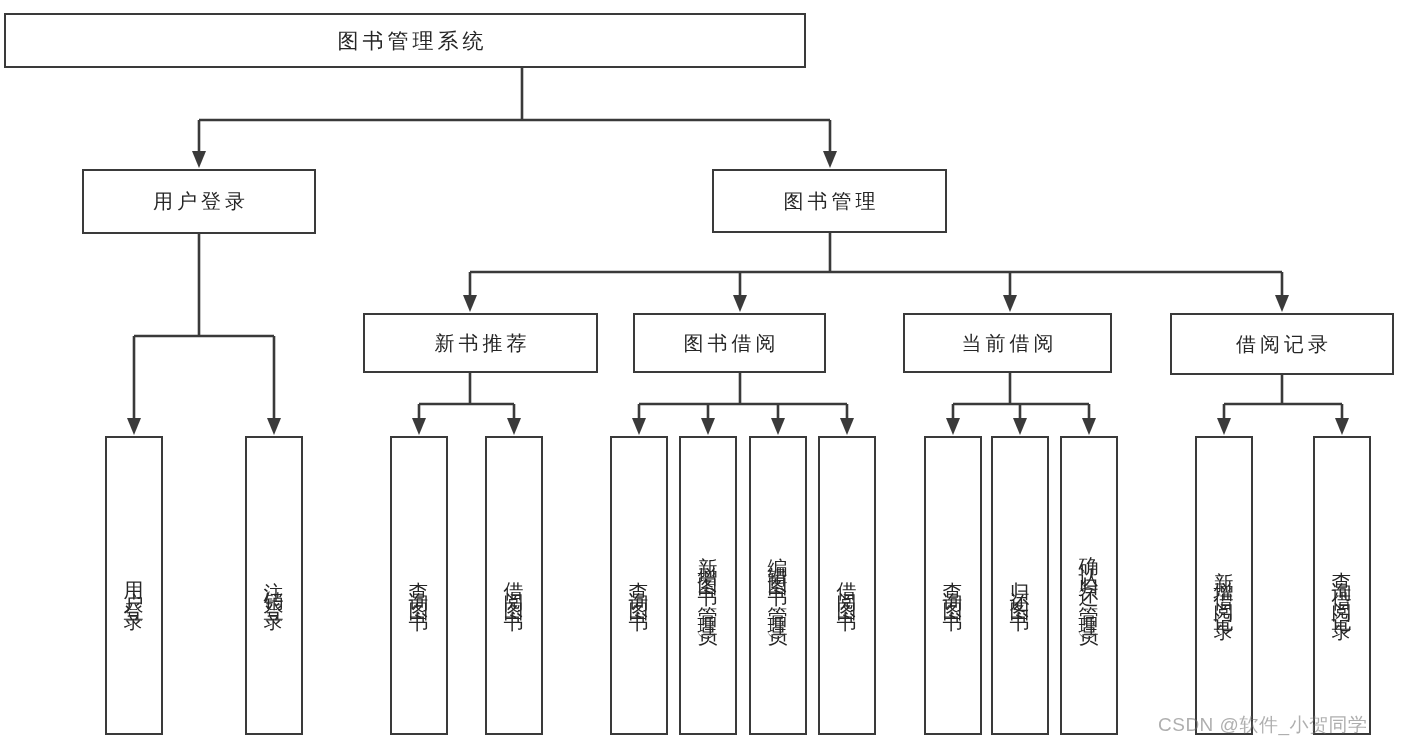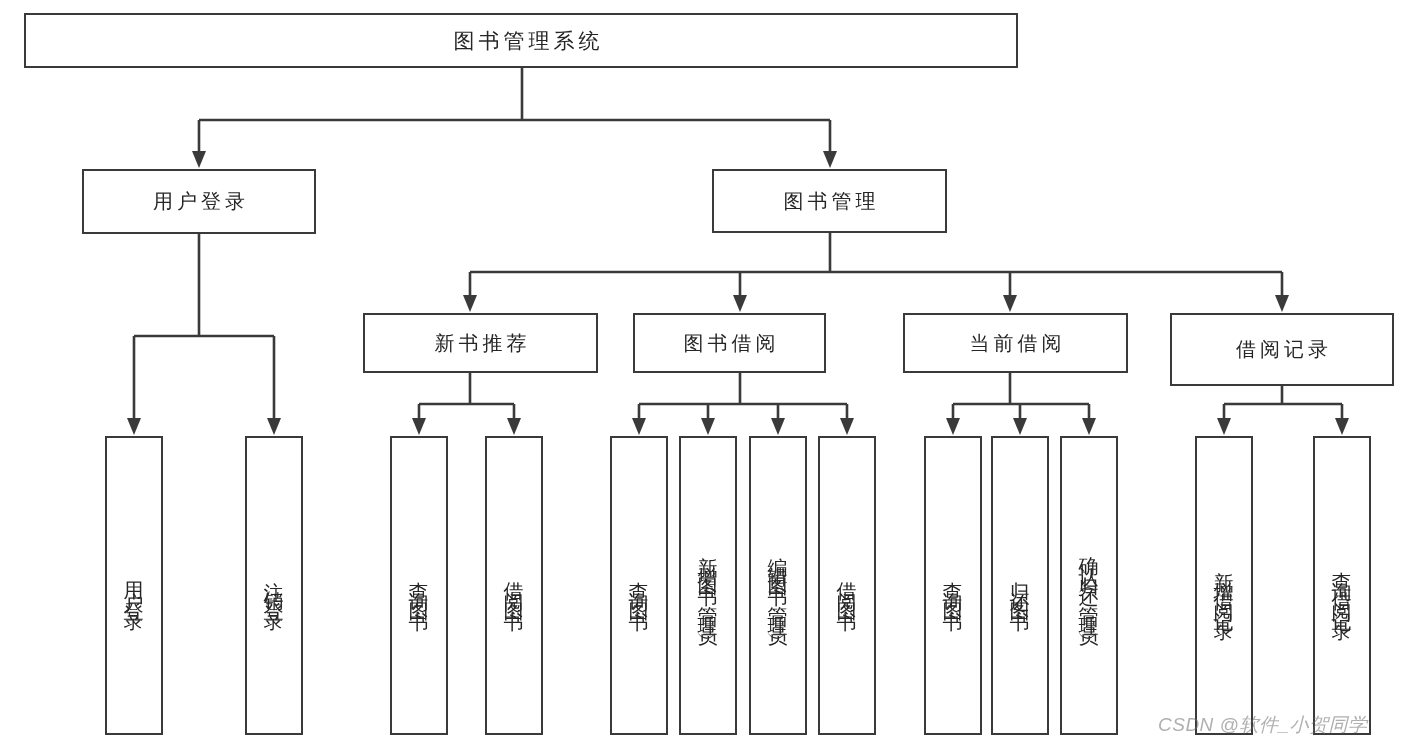--- a/index.html
+++ b/index.html
@@ -44,21 +44,20 @@
     white-space:nowrap;
   }
   .watermark{
     position:absolute;
     left:1158px;top:712px;
     font-size:19px;
     letter-spacing:0.5px;
     color:rgba(110,110,110,0.55);
     z-index:10;
     white-space:nowrap;
-    font-style:italic;
   }
 </style>
 </head>
 <body>
 
 <div class="canvas">
 
   <svg class="connectors" viewBox="0 0 1405 747">
 
     <path d="M522 68 V120 M199 120 H830 M199 120 V153 M830 120 V153"></path>
@@ -85,41 +84,41 @@
     <polygon points="701,418 715,418 708,435"></polygon>
     <polygon points="771,418 785,418 778,435"></polygon>
     <polygon points="840,418 854,418 847,435"></polygon>
     <polygon points="946,418 960,418 953,435"></polygon>
     <polygon points="1013,418 1027,418 1020,435"></polygon>
     <polygon points="1082,418 1096,418 1089,435"></polygon>
     <polygon points="1217,418 1231,418 1224,435"></polygon>
     <polygon points="1335,418 1349,418 1342,435"></polygon>
   </svg>
 
-  <div class="box lvl1" style="left:24px;top:13px;width:994px;height:55px;padding-left:11px;">
+  <div class="box lvl1" style="left:4px;top:13px;width:802px;height:55px;padding-left:11px;">
     <span class="hlabel">图书管理系统</span>
   </div>
 
   <div class="box" style="left:82px;top:169px;width:234px;height:65px;">
     <span class="hlabel">用户登录</span>
   </div>
   <div class="box" style="left:712px;top:169px;width:235px;height:64px;">
     <span class="hlabel">图书管理</span>
   </div>
 
   <div class="box" style="left:363px;top:313px;width:235px;height:60px;">
     <span class="hlabel">新书推荐</span>
   </div>
   <div class="box" style="left:633px;top:313px;width:193px;height:60px;">
     <span class="hlabel">图书借阅</span>
   </div>
-  <div class="box" style="left:903px;top:313px;width:225px;height:60px;">
+  <div class="box" style="left:903px;top:313px;width:209px;height:60px;">
     <span class="hlabel">当前借阅</span>
   </div>
-  <div class="box" style="left:1170px;top:313px;width:224px;height:73px;">
+  <div class="box" style="left:1170px;top:313px;width:224px;height:62px;">
     <span class="hlabel">借阅记录</span>
   </div>
 
   <div class="box vbox" style="left:105px;">
     <span class="vlabel">用户登录</span>
   </div>
   <div class="box vbox" style="left:245px;">
     <span class="vlabel">注销登录</span>
   </div>
 

